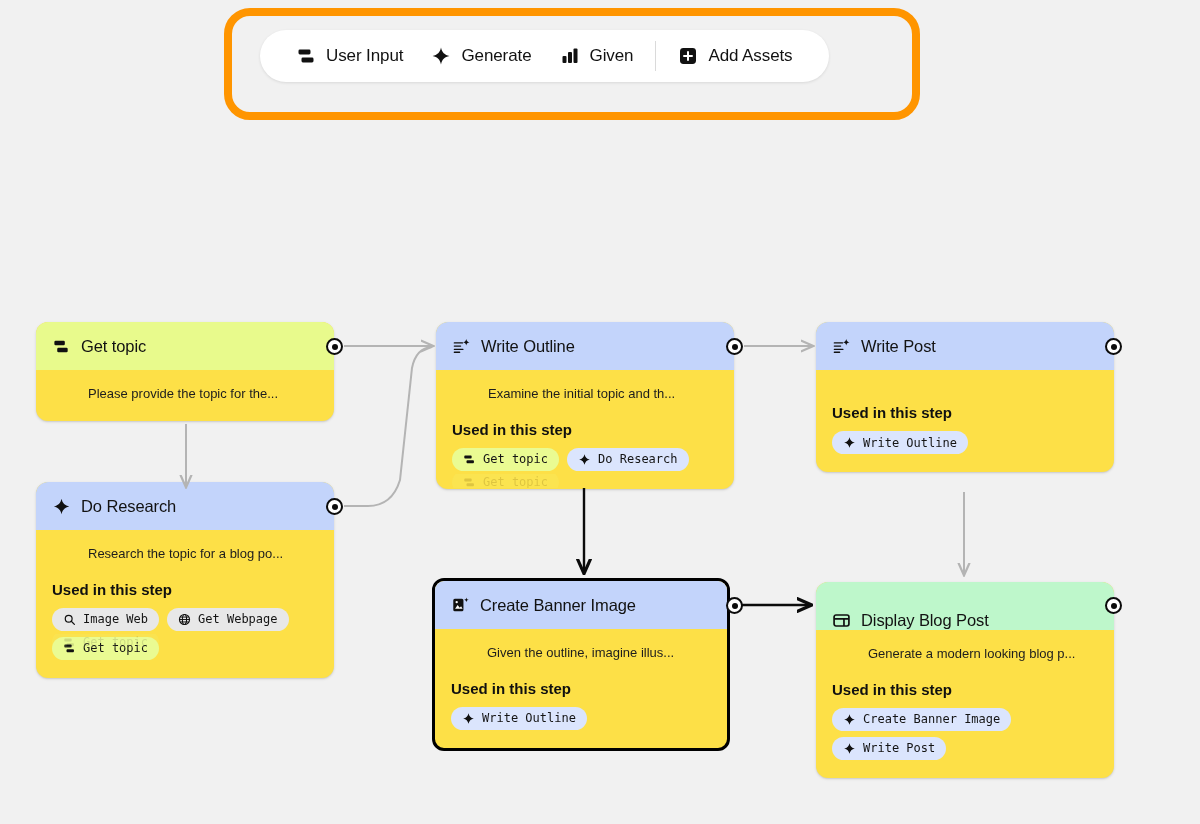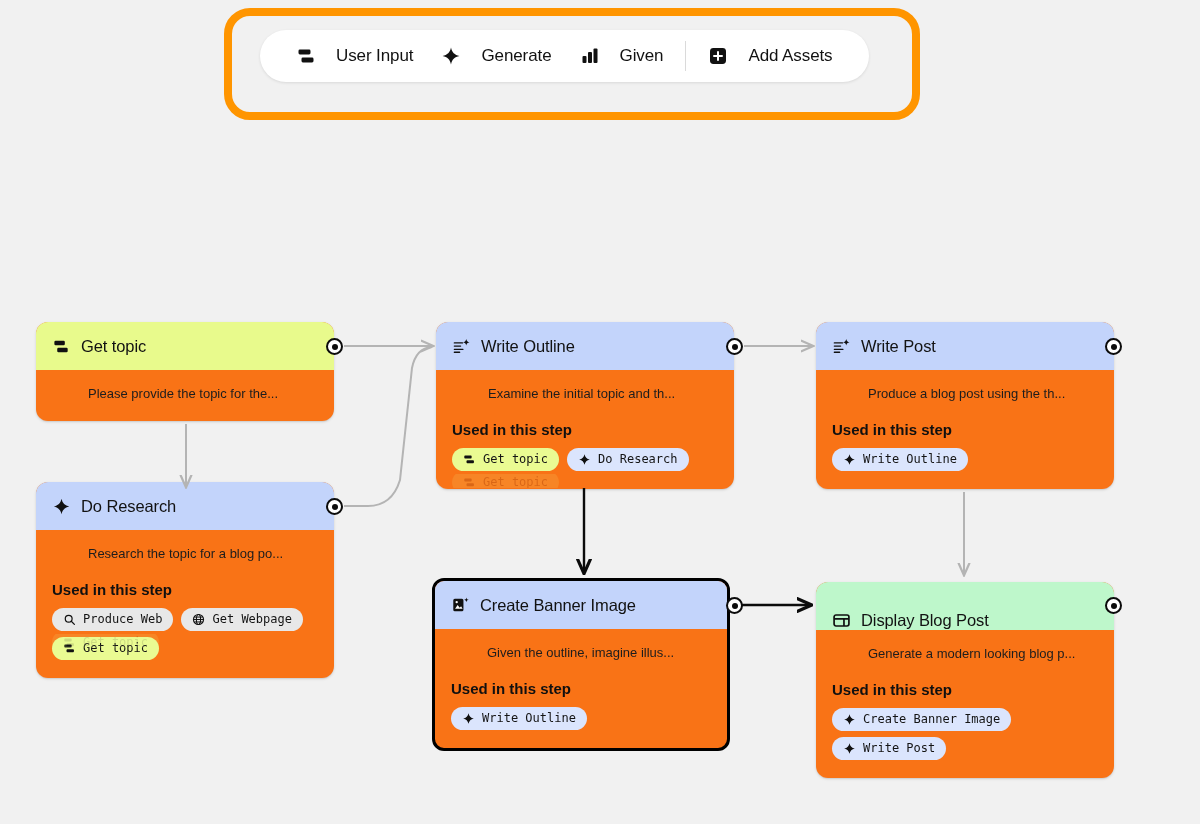--- a/index.html
+++ b/index.html
@@ -39,21 +39,21 @@
     border-radius: 26px;
     display: flex;
     align-items: center;
     padding: 0 22px;
     box-shadow: 0 1px 3px rgba(0,0,0,0.10);
     box-sizing: border-box;
   }
   .tool-item {
     display: flex;
     align-items: center;
-    gap: 20px;
+    gap: 10px;
     padding: 0 14px;
     height: 100%;
     cursor: pointer;
     white-space: nowrap;
   }
   .tool-label {
     font-size: 17px;
     color: #121212;
     letter-spacing: -0.1px;
   }
@@ -67,21 +67,21 @@
     width: 20px;
     height: 20px;
     display: block;
     flex: 0 0 auto;
   }
 
   
   .node {
     position: absolute;
     width: 298px;
-    background: #f97316;
+    background: #fde047;
     border-radius: 12px;
     box-shadow: 0 1px 3px rgba(0,0,0,0.13), 0 1px 1px rgba(0,0,0,0.05);
     overflow: hidden;
     box-sizing: border-box;
   }
   .node.selected {
     border: 3px solid #000000;
     box-shadow: none;
   }
   .node-header {
@@ -301,21 +301,21 @@
       <div class="node-desc">Research the topic for a blog po...</div>
       <div class="used-label">Used in this step</div>
       <div class="chips">
         <span class="chip chip-gray">
           <span class="chip-ico">
             <svg viewBox="0 0 16 16" width="13" height="13">
               <circle cx="7" cy="7" r="4.2" fill="none" stroke="#111" stroke-width="1.5"></circle>
               <path d="M10.2 10.2 L14 14" stroke="#111" stroke-width="1.5" stroke-linecap="round"></path>
             </svg>
           </span>
-          <span>Produce Web</span>
+          <span>Image Web</span>
         </span>
         <span class="chip chip-gray">
           <span class="chip-ico">
             <svg viewBox="0 0 16 16" width="13" height="13">
               <circle cx="8" cy="8" r="6.2" fill="none" stroke="#111" stroke-width="1.4"></circle>
               <ellipse cx="8" cy="8" rx="2.6" ry="6.2" fill="none" stroke="#111" stroke-width="1.3"></ellipse>
               <path d="M1.9 8 L14.1 8 M2.9 5 L13.1 5 M2.9 11 L13.1 11" stroke="#111" stroke-width="1.2"></path>
             </svg>
           </span>
           <span>Get Webpage</span>
@@ -396,21 +396,20 @@
     <div class="node-header" style="background:#c3d4fb;">
       <span class="node-ico">
         <svg viewBox="0 0 20 20" width="19" height="19">
           <path d="M2.5 6.2 L11 6.2 M2.5 9.6 L9 9.6 M2.5 13 L11.5 13 M2.5 16 L8 16" stroke="#111" stroke-width="1.5" stroke-linecap="round"></path>
           <path d="M15 2 C15.4 4.2 16.3 5.1 18.5 5.5 C16.3 5.9 15.4 6.8 15 9 C14.6 6.8 13.7 5.9 11.5 5.5 C13.7 5.1 14.6 4.2 15 2 Z" fill="#111"></path>
         </svg>
       </span>
       <span class="node-title">Write Post</span>
     </div>
     <div class="node-body">
-      <div class="node-desc">Produce a blog post using the th...</div>
       <div class="used-label">Used in this step</div>
       <div class="chips">
         <span class="chip chip-blue">
           <span class="chip-ico">
             <svg viewBox="0 0 16 16" width="13" height="13">
               <path d="M8 1.4 C8.7 5 10.9 7.2 14.5 8 C10.9 8.8 8.7 11 8 14.6 C7.3 11 5.1 8.8 1.5 8 C5.1 7.2 7.3 5 8 1.4 Z" fill="#111"></path>
             </svg>
           </span>
           <span>Write Outline</span>
         </span>

